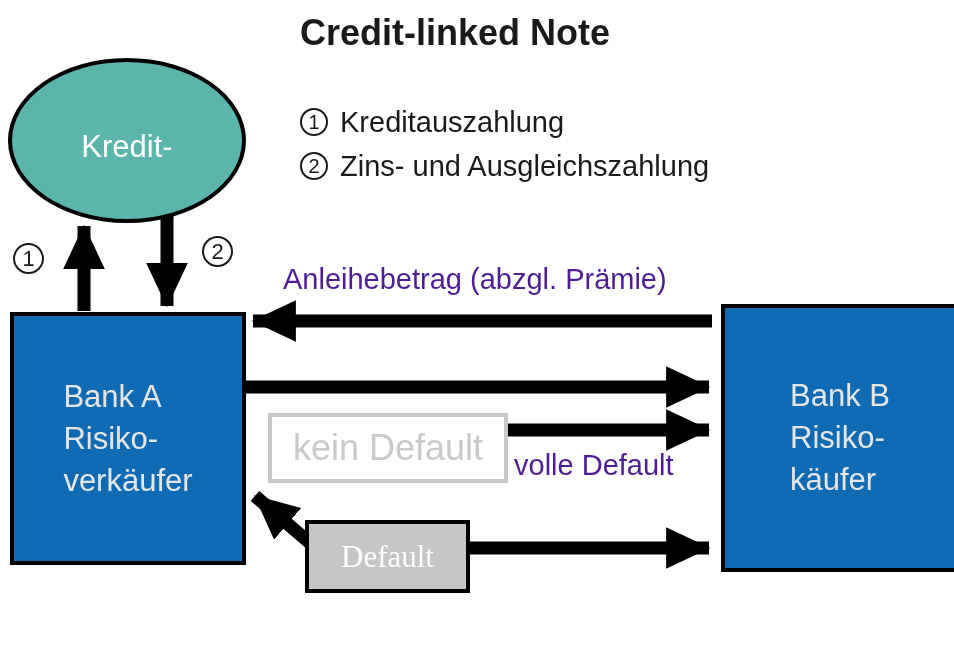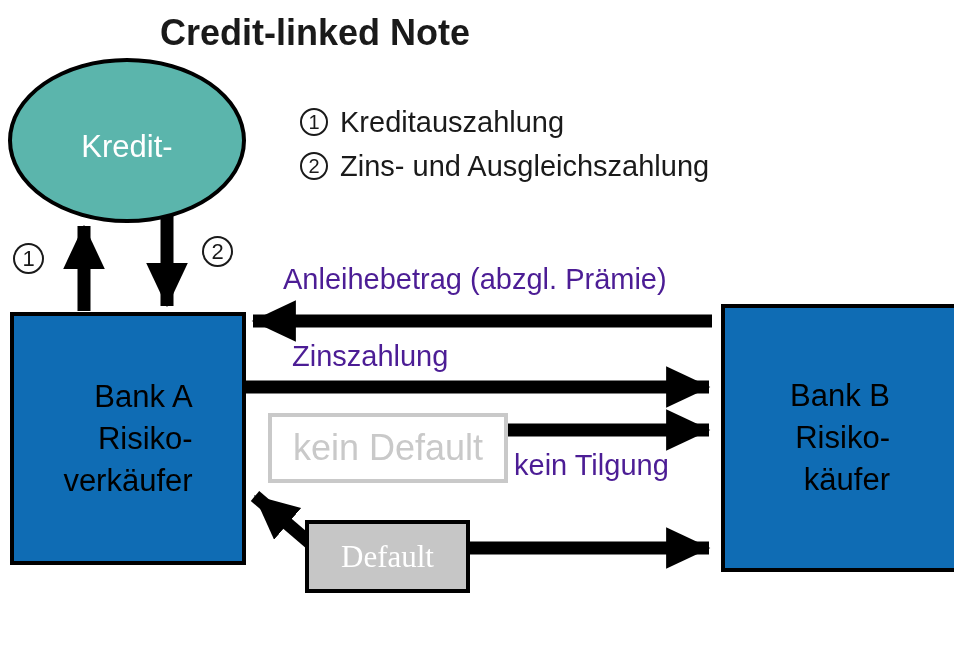--- a/index.html
+++ b/index.html
@@ -8,41 +8,42 @@
     width:954px;height:656px;
     background:#ffffff;
     font-family:"Liberation Sans","DejaVu Sans",sans-serif;
     color:#1a1a1a;
     overflow:hidden;
   }
   .arrows{position:absolute;left:0;top:0;z-index:1;}
   .abs{position:absolute;}
   .title{
     left:160px;top:12px;width:590px;
+    text-align:center;
     font-size:36px;font-weight:bold;color:#1a1a1a;
     z-index:3;
   }
   .ellipse{
     left:8px;top:58px;width:238px;height:165px;
     background:#5BB5AC;
     border:4px solid #000;
     border-radius:50%;
     box-sizing:border-box;
     display:flex;align-items:center;justify-content:center;
     z-index:2;
   }
   .ellipse .node-text{color:#fff;font-size:31px;line-height:40px;text-align:center;margin-top:12px;}
   .bank{
     background:#0F6CB4;
     border:4px solid #000;
     box-sizing:border-box;
     display:flex;align-items:center;justify-content:center;
     z-index:2;
   }
-  .bank .node-text{color:#000000;font-size:31px;line-height:42px;text-align:right;}
+  .bank .node-text{color:#e5e5e5;font-size:31px;line-height:42px;text-align:left;}
   .bank-a{left:10px;top:312px;width:236px;height:253px;}
   .bank-b{left:712px;top:304px;width:238px;height:268px;margin-left:9px;}
   .no-default{
     left:268px;top:413px;width:240px;height:70px;
     background:#ffffff;
     border:4px solid #C9C9C9;
     box-sizing:border-box;
     display:flex;align-items:center;justify-content:center;
     color:#C9C9C9;font-size:36px;
     z-index:2;
@@ -131,16 +132,15 @@
 
   <div class="abs no-default">
     <span>kein Default</span>
   </div>
 
   <div class="abs default">
     <span>Default</span>
   </div>
 
   <div class="abs flow-label" style="left:283px;top:263px">Anleihebetrag (abzgl. Prämie)</div>
-  <div class="abs flow-label" style="left:292px;top:340px">Zinszahlung</div>
-  <div class="abs flow-label" style="left:514px;top:449px">kein Tilgung</div>
+  <div class="abs flow-label" style="left:514px;top:449px">volle Default</div>
 
 </div>
 
 </body></html>

